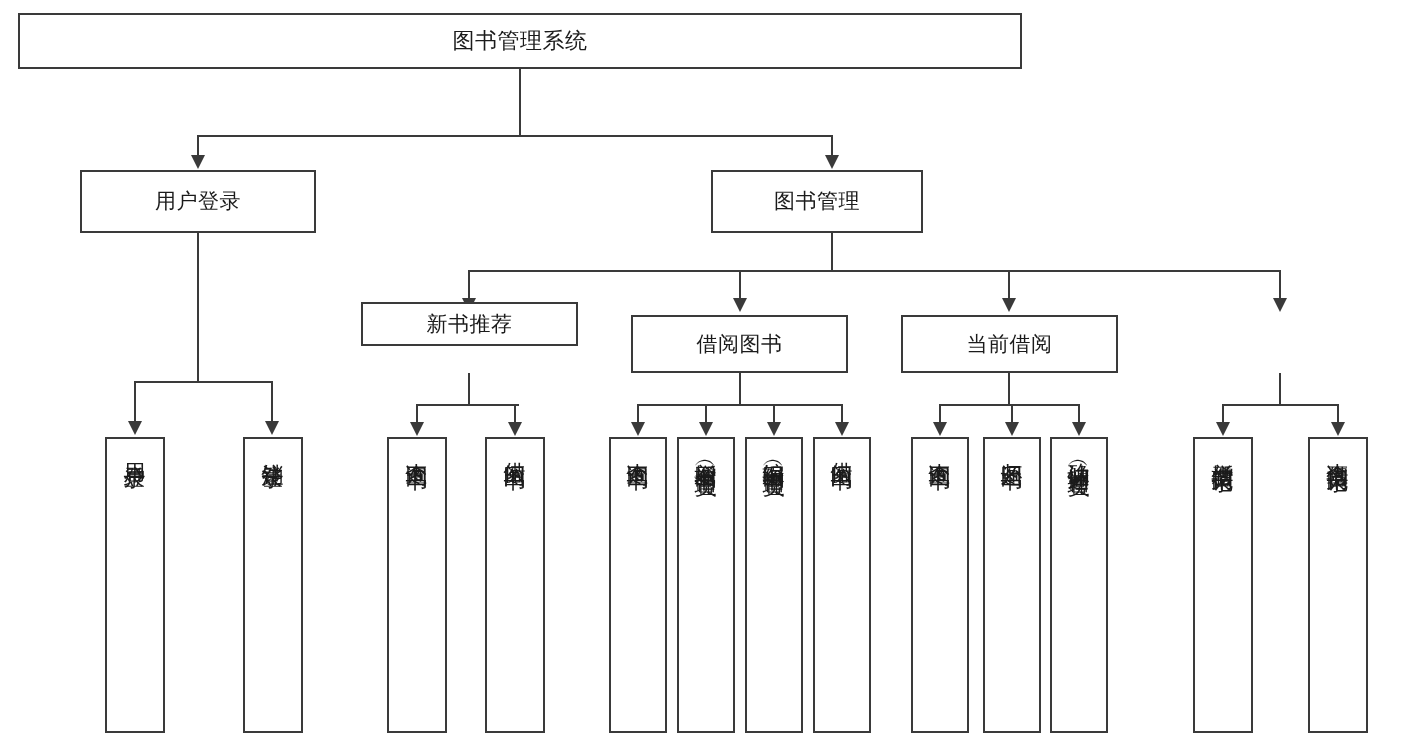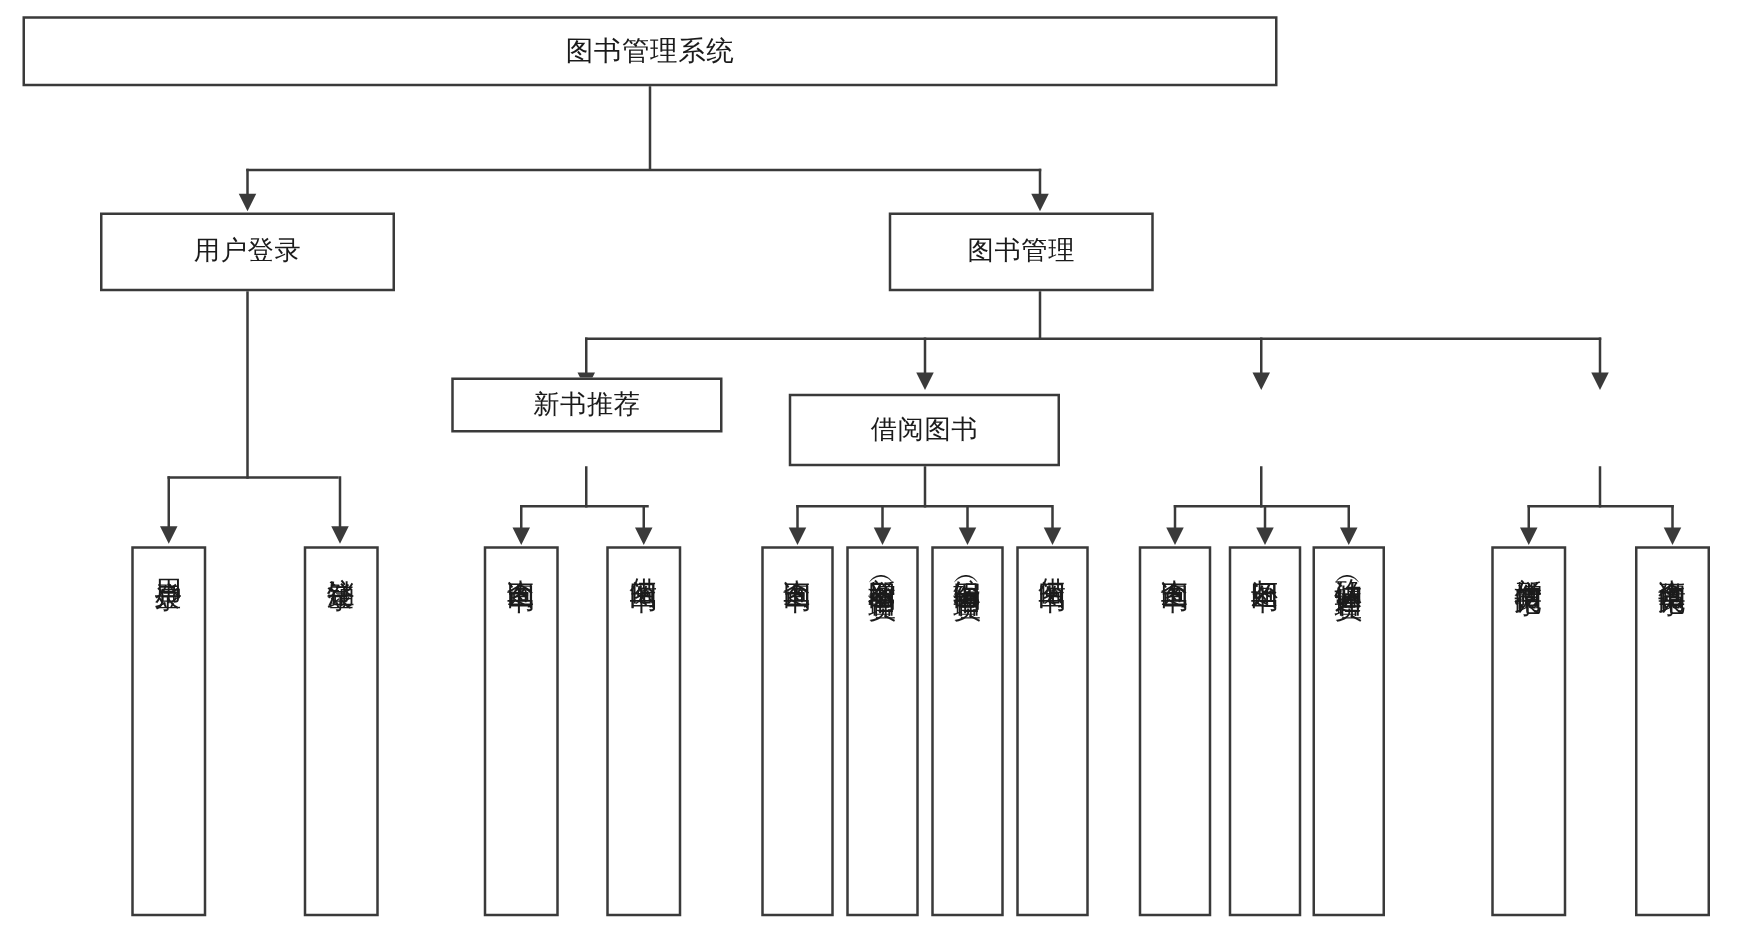--- a/index.html
+++ b/index.html
@@ -118,20 +118,23 @@
   <div class="arrow" style="left:1002px;top:298px;"></div>
   <div class="conn vline" style="left:1279px;top:270px;width:2px;height:30px;"></div>
   <div class="arrow" style="left:1273px;top:298px;"></div>
 
   <div class="node horiz" style="left:361px;top:302px;width:217px;height:44px;">
     <span class="label">新书推荐</span>
   </div>
   <div class="node horiz" style="left:631px;top:315px;width:217px;height:58px;">
     <span class="label">借阅图书</span>
   </div>
+  <div class="node horiz" style="left:901px;top:315px;width:217px;height:58px;">
+    <span class="label">当前借阅</span>
+  </div>
 
   <div class="conn vline" style="left:468px;top:373px;width:2px;height:33px;"></div>
   <div class="conn hline" style="left:416px;top:404px;width:103px;height:2px;"></div>
   <div class="conn vline" style="left:416px;top:404px;width:2px;height:20px;"></div>
   <div class="arrow" style="left:410px;top:422px;"></div>
   <div class="conn vline" style="left:514px;top:404px;width:2px;height:20px;"></div>
   <div class="arrow" style="left:508px;top:422px;"></div>
 
   <div class="conn vline" style="left:739px;top:373px;width:2px;height:33px;"></div>
   <div class="conn hline" style="left:637px;top:404px;width:205px;height:2px;"></div>

